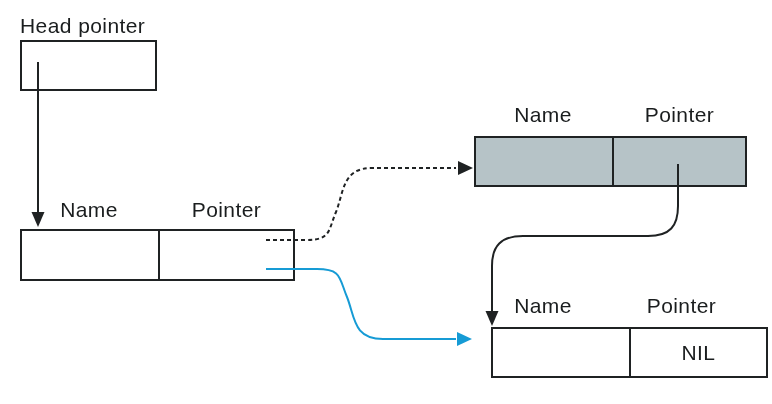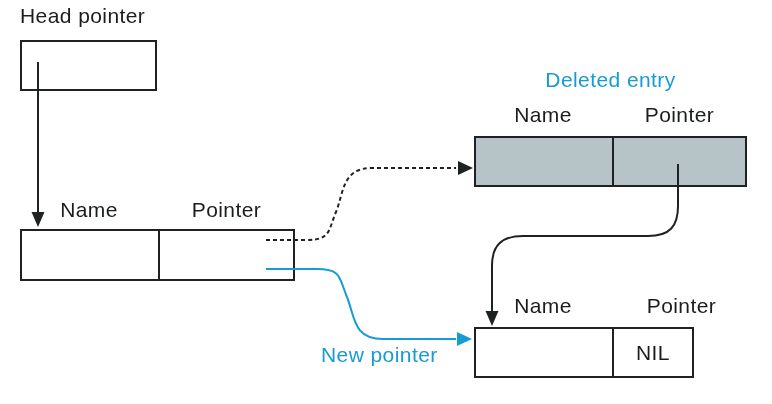--- a/index.html
+++ b/index.html
@@ -72,47 +72,45 @@
   <div class="box" style="left:20px;top:229px;width:275px;height:52px;">
     <div class="cell first" style="width:138px;"></div>
     <div class="cell" style="flex:1;"></div>
   </div>
 
   <div class="box filled" style="left:474px;top:136px;width:273px;height:51px;">
     <div class="cell first" style="width:138px;"></div>
     <div class="cell" style="flex:1;"></div>
   </div>
 
-  <div class="box" style="left:474px;top:327px;width:220px;height:51px;">
+  <div class="box" style="left:491px;top:327px;width:277px;height:51px;">
     <div class="cell first" style="width:138px;"></div>
     <div class="cell" style="flex:1;">NIL</div>
   </div>
 
   <svg class="arrows" width="772" height="404" viewBox="0 0 772 404">
 
     <path class="k" d="M 38 62 L 38 213"></path>
     <polygon class="kf" points="38,227 31.5,212 44.5,212"></polygon>
 
     <path class="k dash" d="M 266 240 H 306 C 331 240 328 231 336 212 C 344 192 342 168 372 168 H 456"></path>
     <polygon class="kf" points="473,168 458,161 458,175"></polygon>
 
     <path class="c" d="M 266 269 H 317 C 342 269 339 278 347 297 C 355 317 353 339 383 339 H 456"></path>
     <polygon class="cf" points="472,339 457,332 457,346"></polygon>
 
     <path class="k" d="M 678 164 L 678 206 C 678 226 670 236 648 236 H 523 C 501 236 492 246 492 266 L 492 319"></path>
     <polygon class="kf" points="492,326 485.5,311 498.5,311"></polygon>
   </svg>
 
-  <div class="lbl" style="left:20px;top:4px;">Head pointer</div>
+  <div class="lbl" style="left:20px;top:14px;">Head pointer</div>
 
   <div class="lbl center" style="left:20px;top:198px;width:138px;">Name</div>
   <div class="lbl center" style="left:158px;top:198px;width:137px;">Pointer</div>
 
-  <div class="lbl center cyan" style="left:474px;top:68px;width:273px;">Deleted entry</div>
   <div class="lbl center" style="left:474px;top:103px;width:138px;">Name</div>
   <div class="lbl center" style="left:612px;top:103px;width:135px;">Pointer</div>
 
   <div class="lbl center" style="left:474px;top:294px;width:138px;">Name</div>
   <div class="lbl center" style="left:612px;top:294px;width:139px;">Pointer</div>
 
-  <div class="lbl cyan" style="left:321px;top:343px;">New pointer</div>
 
 </div>
 
 </body></html>

